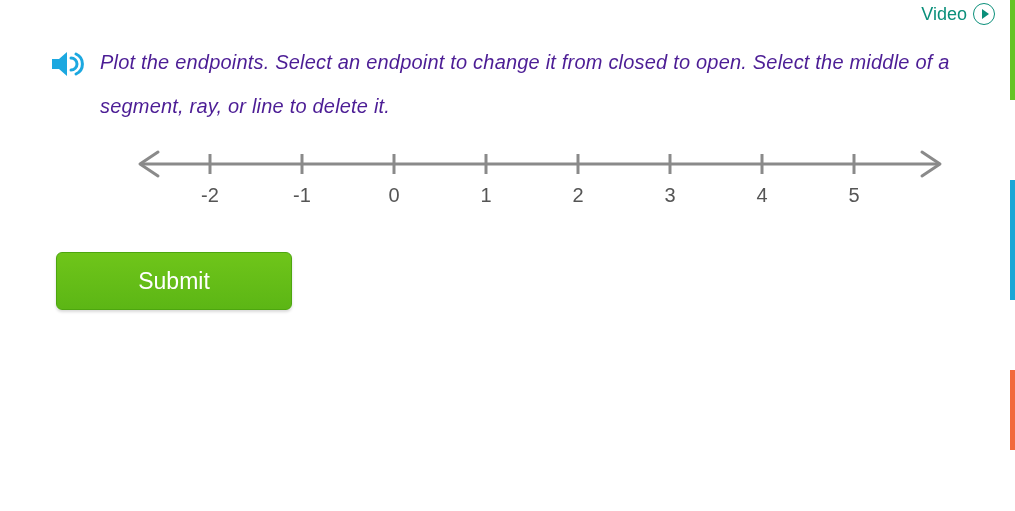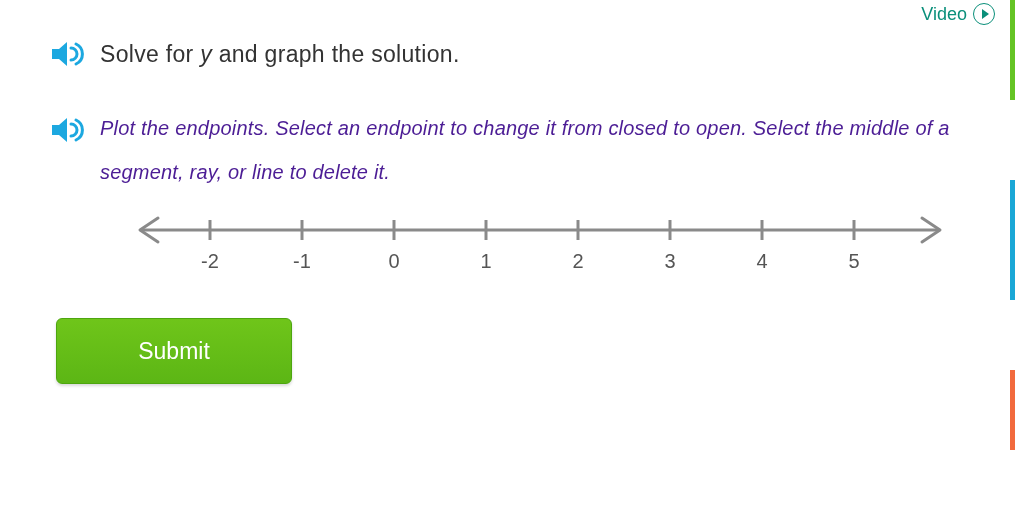--- a/index.html
+++ b/index.html
@@ -90,21 +90,21 @@
     margin-top: 18px;
     margin-left: 70px;
     width: 840px;
     position: relative;
   }
   .numline-svg { width: 840px; height: 70px; }
   .submit-btn {
     margin-top: 32px;
     margin-left: 6px;
     width: 236px;
-    height: 66px;
+    height: 58px;
     background: linear-gradient(#6fc51a, #5cb615);
     border: 1px solid #4da60f;
     border-radius: 6px;
     color: #fff;
     font-size: 23px;
     font-family: Verdana, Geneva, sans-serif;
     cursor: pointer;
     box-shadow: 0 2px 3px rgba(0,0,0,0.15);
   }
   .side-green {
@@ -149,32 +149,20 @@
     </span>
   </div>
 </div>
 
 <div class="side-green"></div>
 <div class="side-blue"></div>
 <div class="side-orange"></div>
 
 <div class="content">
 
-  <div class="line1">
-    <span class="speaker">
-      <svg width="36" height="28" viewBox="0 0 36 28">
-        <polygon points="2,9 9,9 17,2 17,26 9,19 2,19" fill="#1ca8e0"></polygon>
-        <path d="M21 8 A6 6 0 0 1 21 20" stroke="#1ca8e0" stroke-width="3" fill="none" stroke-linecap="round"></path>
-        <path d="M26 4 A11 11 0 0 1 26 24" stroke="#1ca8e0" stroke-width="3" fill="none" stroke-linecap="round"></path>
-      </svg>
-    </span>
-    <span class="question-text">
-      <span>Solve for </span><span class="italic-var">y</span><span> and graph the solution.</span>
-    </span>
-  </div>
 
 
   <div class="line2-wrap">
     <span class="speaker" style="margin-top:10px;">
       <svg width="36" height="28" viewBox="0 0 36 28">
         <polygon points="2,9 9,9 17,2 17,26 9,19 2,19" fill="#1ca8e0"></polygon>
         <path d="M21 8 A6 6 0 0 1 21 20" stroke="#1ca8e0" stroke-width="3" fill="none" stroke-linecap="round"></path>
         <path d="M26 4 A11 11 0 0 1 26 24" stroke="#1ca8e0" stroke-width="3" fill="none" stroke-linecap="round"></path>
       </svg>
     </span>

